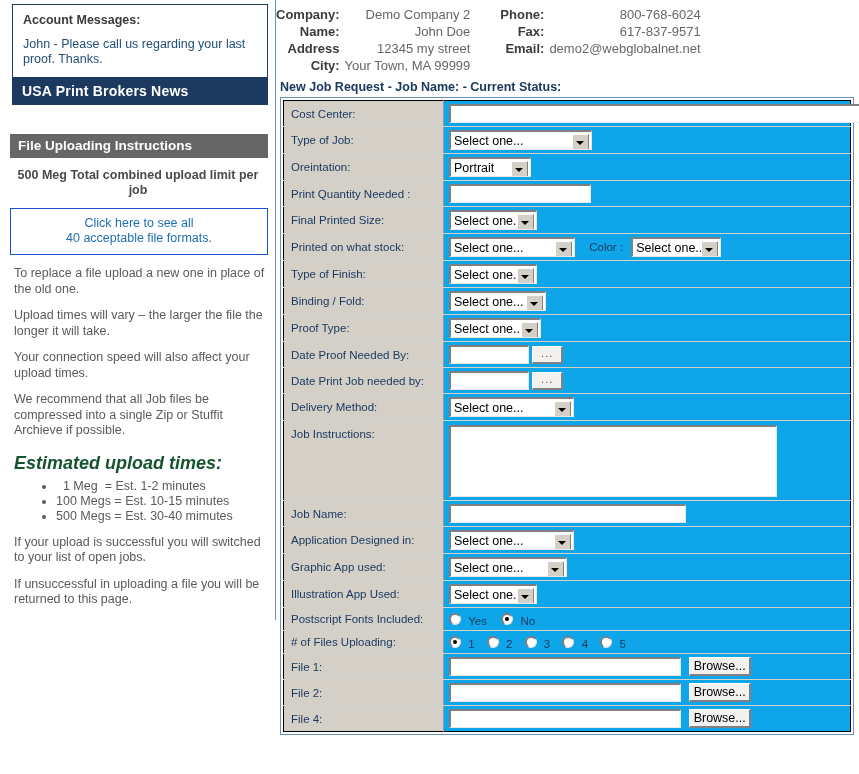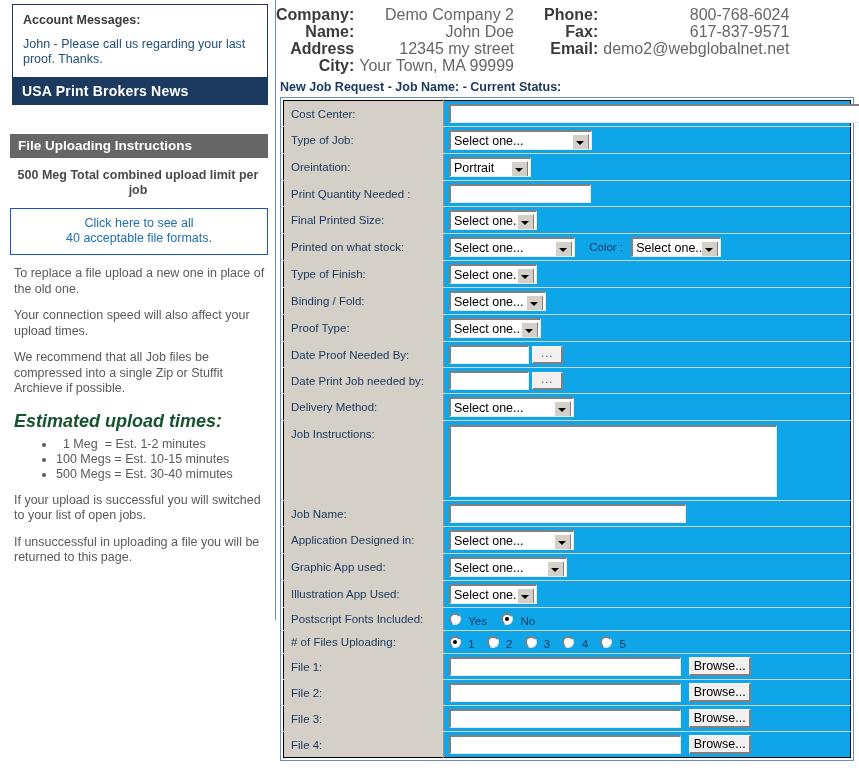--- a/index.html
+++ b/index.html
@@ -111,21 +111,21 @@
     padding-left: 56px;
     color: #5a5a5a;
     font-size: 12.5px;
     line-height: 15px;
   }
   .fui-list li { margin: 0; padding: 0; }
   .fui-list li span { white-space: pre; text-align: center; }
 
   
   .info-table { border-collapse: collapse; margin: 3px 0 0 0; }
-  .info-table td { font-size: 16px; padding: 0 0 2px 0; vertical-align: top; line-height: 15px; text-align: right; }
+  .info-table td { font-size: 13px; padding: 0 0 2px 0; vertical-align: top; line-height: 15px; text-align: right; }
   .info-lbl { text-align: right; font-weight: bold; color: #3b3b3b; padding-right: 5px !important; white-space: nowrap; }
   .info-val { color: #666666; white-space: nowrap; padding-right: 30px !important; }
   .info-val.nopad { padding-right: 0 !important; }
 
   .job-title {
     margin: 5px 0 3px 4px;
     font-weight: bold;
     font-size: 12.5px;
     color: #1c3a60;
   }
@@ -287,20 +287,21 @@
 
     <div class="fui-header">File Uploading Instructions</div>
     <div class="fui-limit">500 Meg Total combined upload limit per job</div>
 
     <div class="fui-link-box">
       <span class="fui-link">Click here to see all</span><br>
       <span class="fui-link">40 acceptable file formats.</span>
     </div>
 
     <div class="fui-para">To replace a file upload a new one in place of the old one.</div>
+    <div class="fui-para">Upload times will vary – the larger the file the longer it will take.</div>
     <div class="fui-para">Your connection speed will also affect your upload times.</div>
     <div class="fui-para">We recommend that all Job files be compressed into a single Zip or Stuffit Archieve if possible.</div>
 
     <div class="fui-sub">Estimated upload times:</div>
     <ul class="fui-list">
       <li><span>  1 Meg  = Est. 1-2 minutes</span></li>
       <li><span>100 Megs = Est. 10-15 minutes</span></li>
       <li><span>500 Megs = Est. 30-40 mimutes</span></li>
     </ul>
 
@@ -539,33 +540,26 @@
           </td>
         </tr>
         <tr>
           <td class="lbl">File 2:</td>
           <td class="fld">
             <div class="w3d txt" style="width:232px"></div>
             <span class="btn3d browse-btn" style="margin-left:5px">Browse...</span>
           </td>
         </tr>
         <tr>
-          <td class="lbl">File 3:</td>
+          <td class="lbl">File 4:</td>
           <td class="fld">
             <div class="w3d txt" style="width:232px"></div>
             <span class="btn3d browse-btn" style="margin-left:5px">Browse...</span>
           </td>
         </tr>
-        <tr>
-          <td class="lbl">File 4:</td>
-          <td class="fld">
-            <div class="w3d txt" style="width:232px"></div>
-            <span class="btn3d browse-btn" style="margin-left:5px">Browse...</span>
-          </td>
-        </tr>
 
       </tbody>
         </table>
 
     </div>
 
   </div>
 </div>
 
 </body></html>

